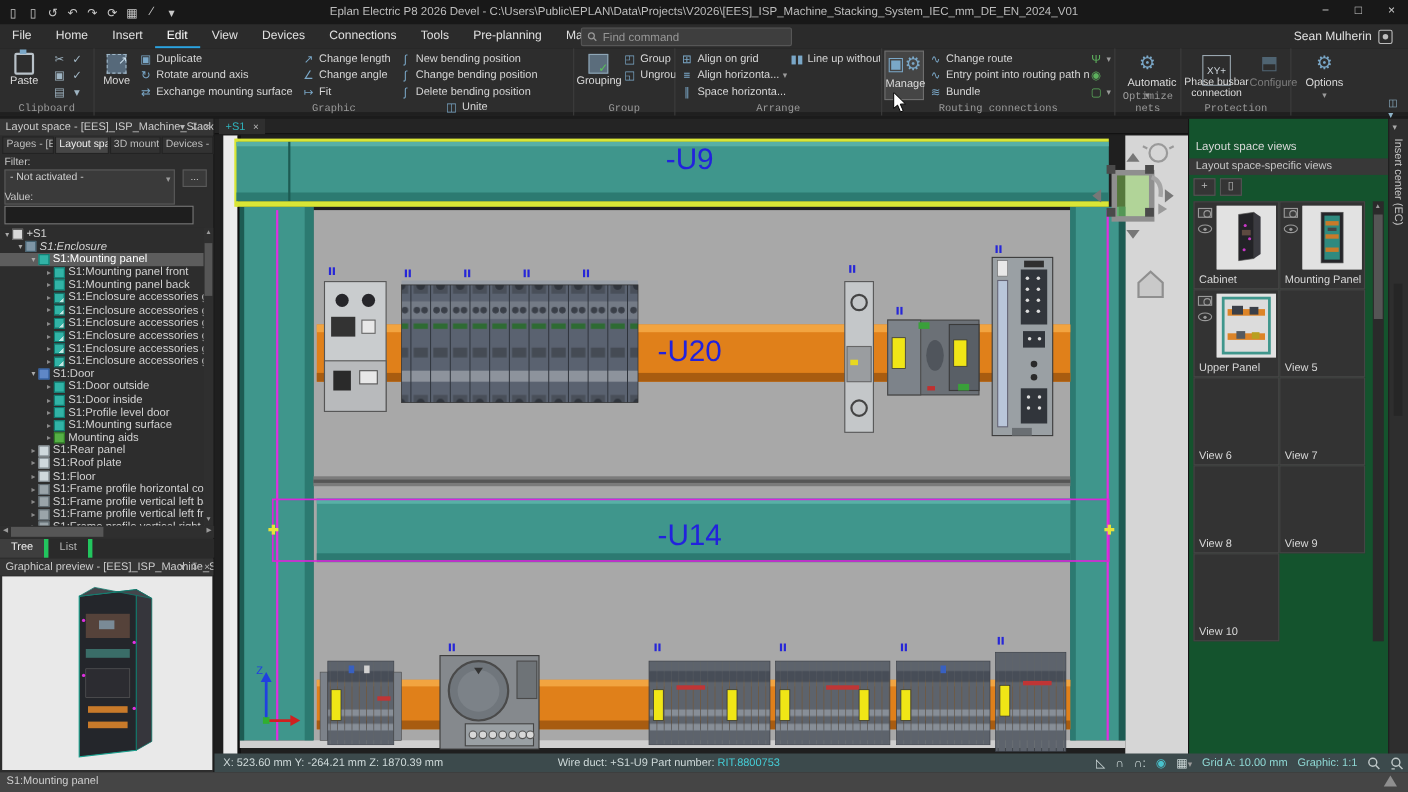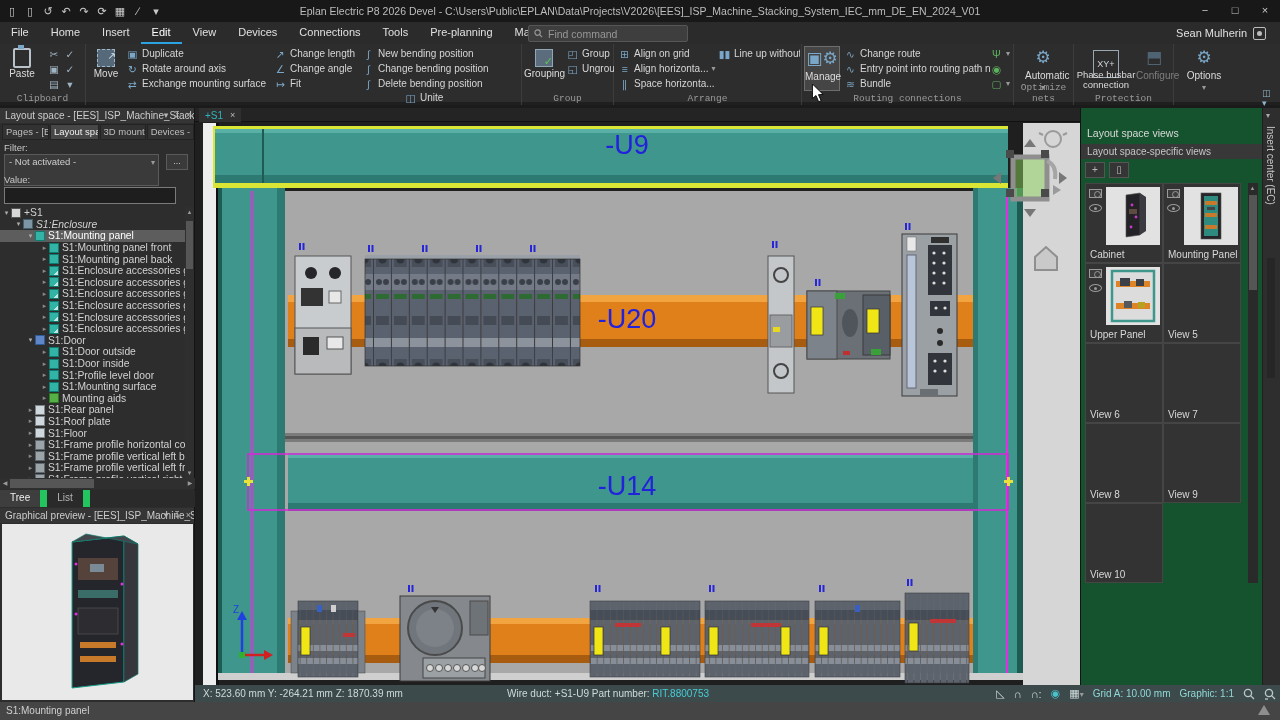--- a/index.html
+++ b/index.html
@@ -14,21 +14,21 @@
   .qicon { width:16px; text-align:center; font-size:11px; color:#c9c9c9; cursor:default; }
   #title-text { left:0; top:0; width:1280px; height:22px; text-align:center; line-height:22px;
     font-size:10.5px; color:#bdbdbd; pointer-events:none; }
   #win-btns { right:0; top:0; height:22px; display:flex; }
   .winbtn { width:30px; height:22px; line-height:20px; text-align:center; font-size:11px; color:#c9c9c9; }
 
   
   #menubar { left:0; top:22px; width:1280px; height:22px; background:#2b2b2b; display:flex; align-items:stretch; }
   .mitem { padding:0 11px; line-height:21px; font-size:11px; color:#e0e0e0; }
   .mitem.active { color:#fff; border-bottom:2px solid #2ba3e0; }
-  #find-box { position:absolute; left:528px; top:25px; width:160px; height:17px; background:#3e3e3e;
+  #find-box { position:absolute; left:528px; top:25px; width:192px; height:17px; background:#3e3e3e;
     border:1px solid #565656; border-radius:2px; display:flex; align-items:center; padding:0 5px; gap:5px; }
   #find-box svg { flex:0 0 auto; }
   #find-placeholder { font-size:10.5px; color:#979797; }
   #user-area { position:absolute; right:14px; top:22px; height:22px; display:flex; align-items:center; gap:6px; }
   #user-name { font-size:11px; color:#e0e0e0; }
   #user-badge { width:13px; height:13px; border:1px solid #bdbdbd; border-radius:2px; position:relative; }
   #user-badge::after { content:""; position:absolute; left:3px; top:3px; width:5px; height:5px;
     border-radius:50%; background:#bdbdbd; }
 
   
@@ -94,21 +94,21 @@
   .trow.icon-grid .ticon { background:#55b045; border-color:#2e7a24; }
   .trow.icon-3d .ticon { background:#cfd8dc; border-color:#7a8489; }
   .trow.icon-frame .ticon { background:#9aa4a9; border-color:#5d686e; }
   #tree-vscroll { position:absolute; right:0; top:99px; width:9px; height:271px; background:#2f2f2f; }
   #tree-vscroll .thumb { position:absolute; left:1px; top:14px; width:7px; height:48px; background:#565656; }
   .scr-arrow { position:absolute; left:0; width:9px; height:10px; font-size:6px; color:#9a9a9a; text-align:center; line-height:10px; }
   #tree-hscroll { position:absolute; left:0; top:370px; width:195px; height:11px; background:#2f2f2f; }
   #tree-hscroll .thumb { position:absolute; left:10px; top:1px; width:84px; height:9px; background:#565656; }
   .hscr-arrow { position:absolute; top:0; width:10px; height:11px; font-size:6px; color:#9a9a9a; text-align:center; line-height:11px; }
   #bottom-tabs { position:absolute; left:0; top:382px; width:195px; height:17px; background:#2a2a2a; display:flex; }
-  .btab { padding:0 10px; font-size:10px; line-height:16px; color:#b5b5b5; border-right:7px solid #22c55e; }
+  .btab { padding:0 10px; font-size:10px; line-height:16px; color:#b5b5b5; border-right:4px solid #22c55e; }
   .btab.active { background:#3e3e3e; color:#efefef; }
   #preview-header { top:400px; }
   #preview-box { position:absolute; left:2px; top:416px; width:191px; height:176px; background:#e9e9e9; }
 
   
   #canvas-wrap { left:195px; top:108px; width:885px; height:594px; background:#1f1f1f; }
   #canvas-tabbar { position:absolute; left:0; top:0; width:885px; height:14px; background:#242424; border-bottom:1px solid #111; }
   #canvas-tab { position:absolute; left:4px; top:0; height:14px; padding:0 6px; background:#2f2f2f; display:flex; gap:7px; align-items:center; }
   #canvas-tab .tname { font-size:10px; color:#2fb3bc; }
   #canvas-tab .tclose { font-size:9px; color:#bbb; }
@@ -275,20 +275,21 @@
           <span>Change bending position</span>
           <span class="rdd"></span>
           </div>
           <div class="rrow">
           <span class="ric">∫</span>
           <span>Delete bending position</span>
           <span class="rdd"></span>
           </div>
         </div>
       <div class="rcol" style="left:316px;width:120px;left:316px" hidden=""></div>
+      <div class="rglabel">Graphic</div>
     </div>
 
     <div class="rgroup" style="left:522px;width:0;border:none"></div>
     <div class="rcol" style="left:404px;top:46px;width:0" hidden=""></div>
 
     <div class="rcol" style="left:490px;top:46px;width:124px;position:absolute;" hidden=""></div>
     <div class="rcol abs" style="left:404px;top:46px;width:118px">
 
     <div class="rrow">
         <span class="ric">◫</span>

